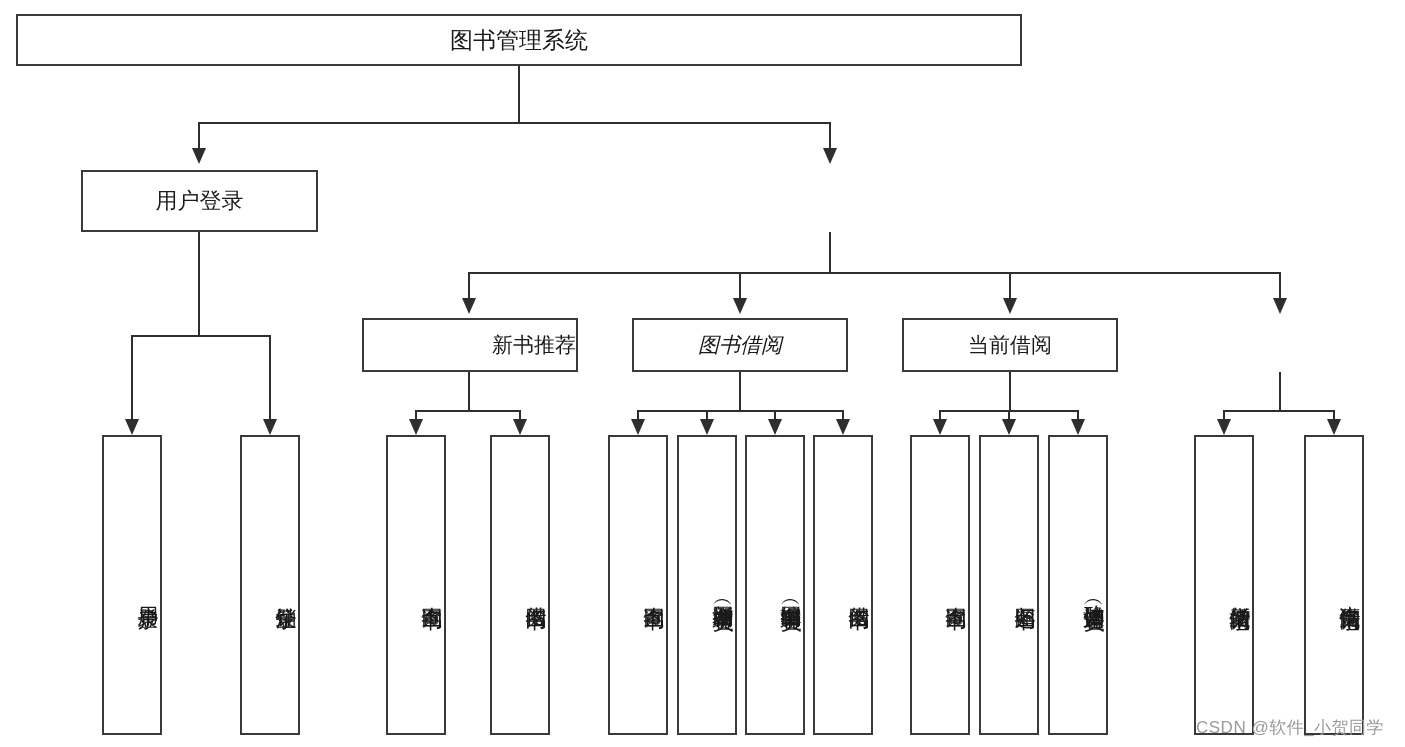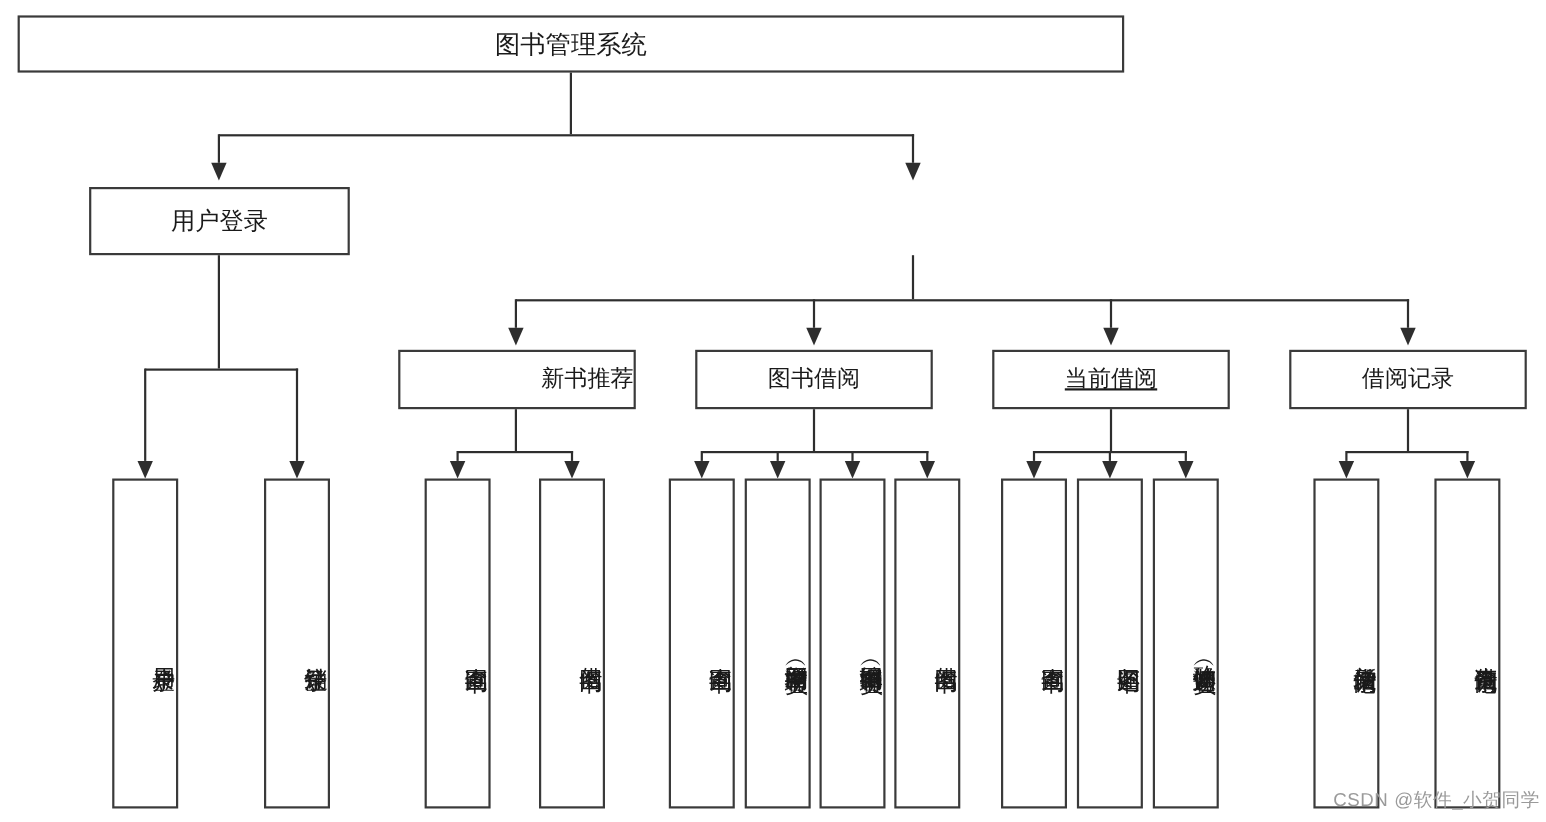--- a/index.html
+++ b/index.html
@@ -58,21 +58,20 @@
     border-right:7px solid transparent;
     border-top:16px solid #2e2e2e;
   }
   
   .watermark{
     position:absolute;
     font-size:17px;
     color:#9a9a9a;
     white-space:nowrap;
     letter-spacing:0.5px;
-    margin-left:16px;
   }
 </style>
 </head>
 <body>
 
 <div id="canvas">
 
   <div class="node root" style="left:16px;top:14px;width:1006px;height:52px;">
     <span class="lbl">图书管理系统</span>
   </div>
@@ -102,28 +101,25 @@
   <div class="vline" style="left:739px;top:272px;height:26px;"></div>
   <div class="arrow" style="left:733px;top:298px;"></div>
   <div class="vline" style="left:1009px;top:272px;height:26px;"></div>
   <div class="arrow" style="left:1003px;top:298px;"></div>
   <div class="vline" style="left:1279px;top:272px;height:26px;"></div>
   <div class="arrow" style="left:1273px;top:298px;"></div>
 
   <div class="node lvl3" style="left:362px;top:318px;width:216px;height:54px;justify-content:flex-end;">
     <span class="lbl">新书推荐</span>
   </div>
-  <div class="node lvl3" style="left:632px;top:318px;width:216px;height:54px;">
+  <div class="node lvl3" style="left:632px;top:318px;width:216px;height:54px;font-style:italic;">
     <span class="lbl">图书借阅</span>
   </div>
-  <div class="node lvl3" style="left:902px;top:318px;width:216px;height:54px;text-decoration:underline;">
+  <div class="node lvl3" style="left:902px;top:318px;width:216px;height:54px;">
     <span class="lbl">当前借阅</span>
-  </div>
-  <div class="node lvl3" style="left:1172px;top:318px;width:216px;height:54px;">
-    <span class="lbl">借阅记录</span>
   </div>
 
   <div class="vline" style="left:468px;top:372px;height:38px;"></div>
   <div class="hline" style="left:416px;top:410px;width:105px;"></div>
   <div class="vline" style="left:415px;top:410px;height:9px;"></div>
   <div class="arrow" style="left:409px;top:419px;"></div>
   <div class="vline" style="left:519px;top:410px;height:9px;"></div>
   <div class="arrow" style="left:513px;top:419px;"></div>
 
   <div class="vline" style="left:739px;top:372px;height:38px;"></div>

